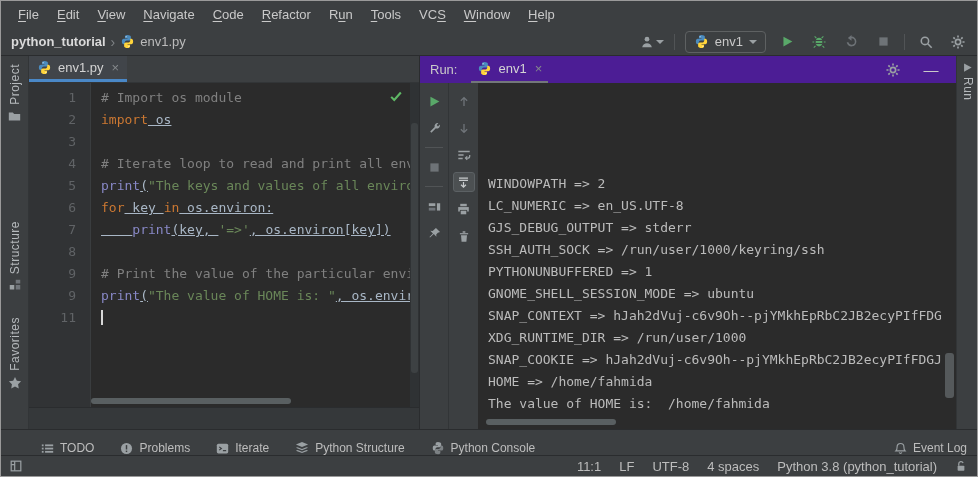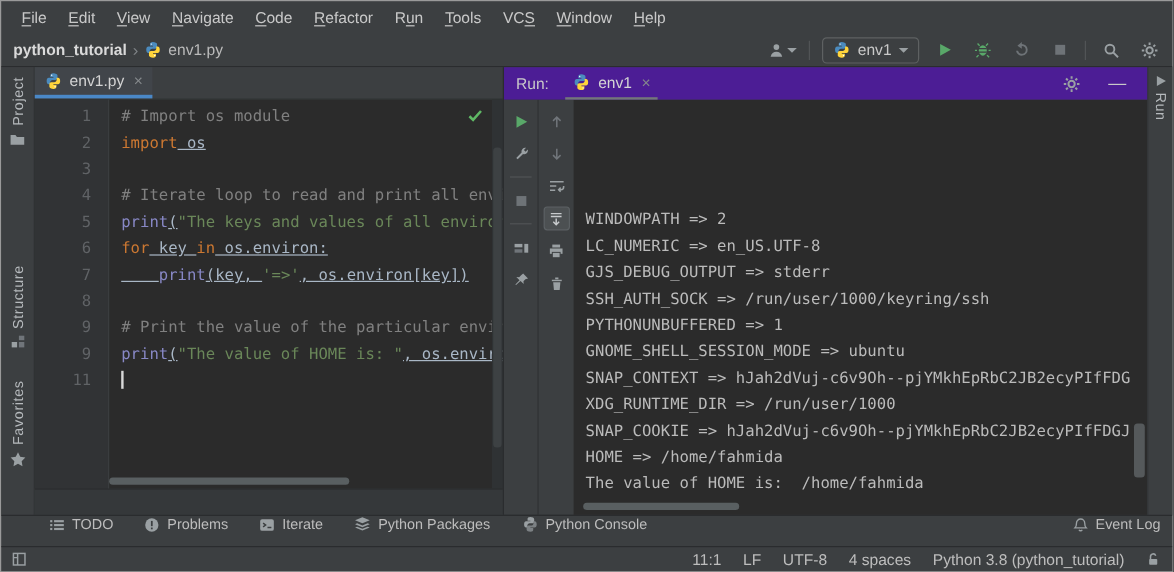--- a/index.html
+++ b/index.html
@@ -109,21 +109,21 @@
   #console-hscroll{position:absolute;bottom:4px;left:8px;width:130px;height:6px;
     background:#595f61;border-radius:3px;}
 
   
   #right-stripe{width:22px;background:#3c3f41;border-left:1px solid #323537;
     display:flex;flex-direction:column;align-items:center;padding-top:6px;flex:none;}
   #right-stripe .vtext-right{writing-mode:vertical-rl;font-size:12px;color:#b6babd;
     margin-top:4px;letter-spacing:.5px;}
 
   
-  #bottombar{height:26px;border-top:1px solid #2a2c2e;display:flex;align-items:flex-start;
+  #bottombar{height:26px;border-top:1px solid #2a2c2e;display:flex;align-items:flex-end;
     font-size:12px;padding:0 10px 0 40px;gap:26px;flex:none;}
   .tool-item{display:flex;align-items:center;gap:6px;color:#bdbdbd;}
   #event-log{margin-left:auto;display:flex;align-items:center;gap:6px;color:#bdbdbd;}
 
   
   #statusbar{height:21px;border-top:1px solid #2a2c2e;display:flex;align-items:center;
     font-size:13px;padding:0 10px 0 8px;flex:none;}
   #status-right{margin-left:auto;display:flex;align-items:center;gap:18px;color:#bdbdbd;}
 </style>
 </head>
@@ -488,21 +488,21 @@
         <span>Iterate</span>
       </span>
       <span class="tool-item">
         <span class="icon">
           <svg width="14" height="14" viewBox="0 0 16 16" fill="#9aa0a3">
             <path d="M8 1.2l7 2.8-7 2.8L1 4z"></path>
             <path d="M3 7L8 9l5-2 2 .8-7 2.8L1 7.8z"></path>
             <path d="M3 10.2L8 12.2l5-2 2 .8-7 2.8-7-2.8z"></path>
           </svg>
         </span>
-        <span>Python Packages</span>
+        <span>Python Structure</span>
       </span>
       <span class="tool-item">
         <span class="icon">
           <svg width="14" height="14" viewBox="0 0 16 16">
             <path fill="#9aa0a3" d="M7.9 1C6 1 5.3 1.9 5.3 2.9v1.6H8v.6H3.9C2.8 5.1 2 6 2 8s.8 2.9 1.9 2.9h1.2V9.2c0-1.2 1-2.2 2.2-2.2h2.6c1 0 1.7-.8 1.7-1.8V2.9C11.6 1.9 9.9 1 7.9 1z"></path>
             <path fill="#7c8184" d="M8.1 15c1.9 0 2.6-.9 2.6-1.9v-1.6H8v-.6h4.1c1.1 0 1.9-.9 1.9-2.9s-.8-2.9-1.9-2.9h-1.2v1.7c0 1.2-1 2.2-2.2 2.2H6.1c-1 0-1.7.8-1.7 1.8v2.3C4.4 14.1 6.1 15 8.1 15z"></path>
           </svg>
         </span>
         <span>Python Console</span>
       </span>

